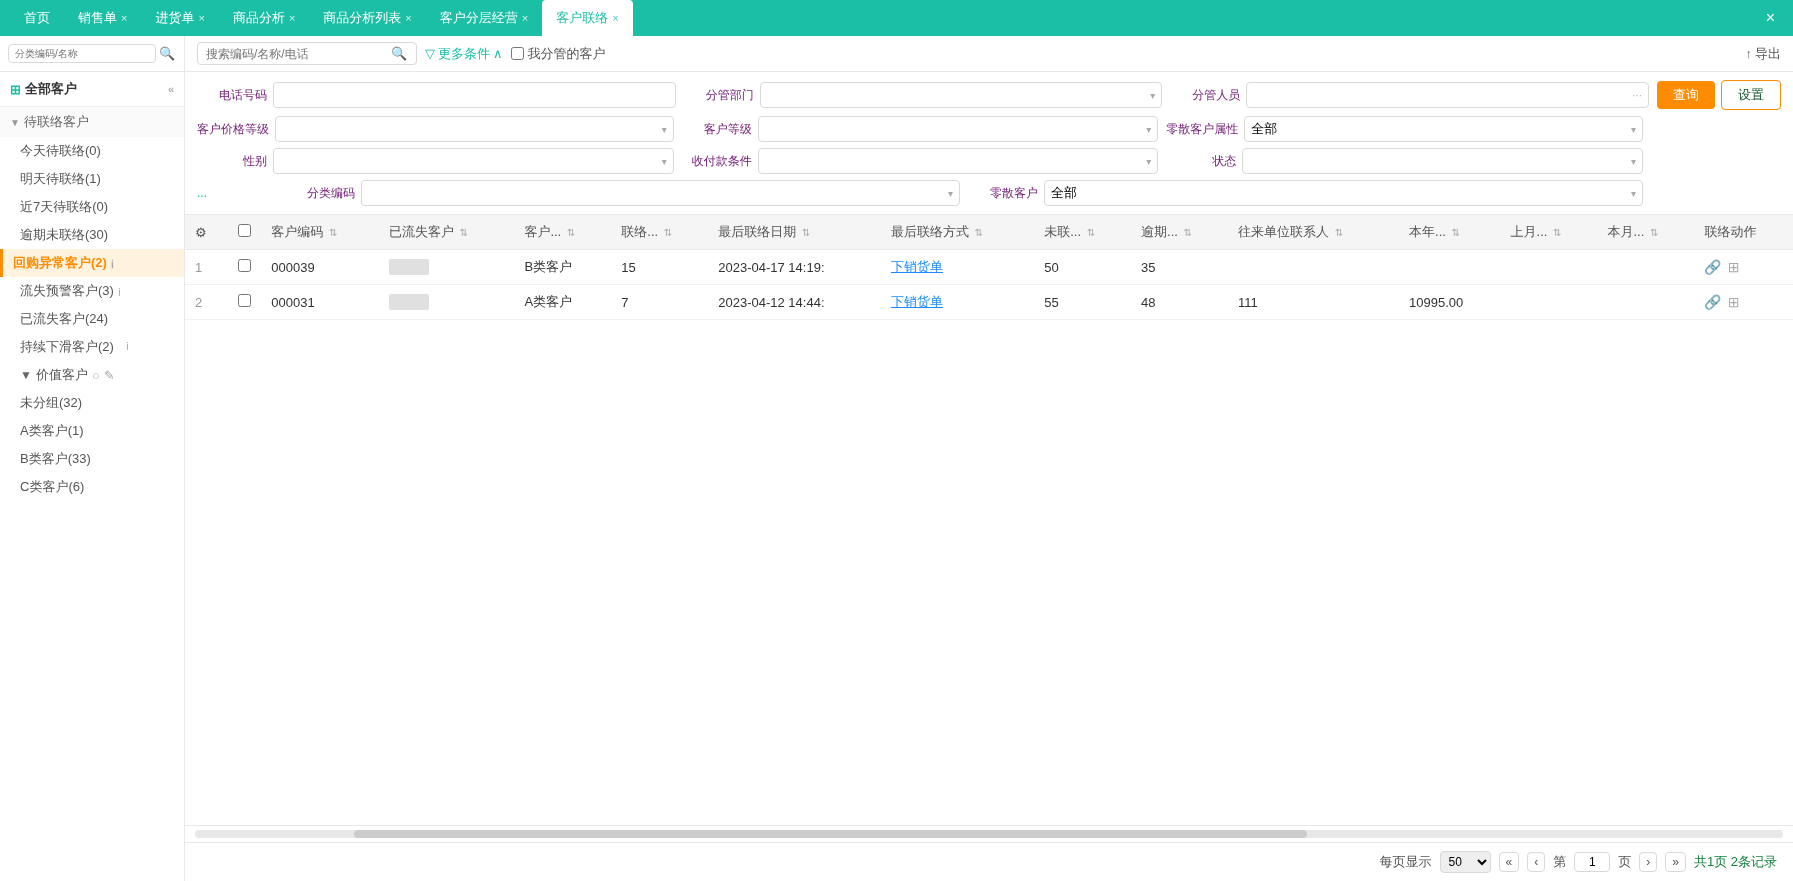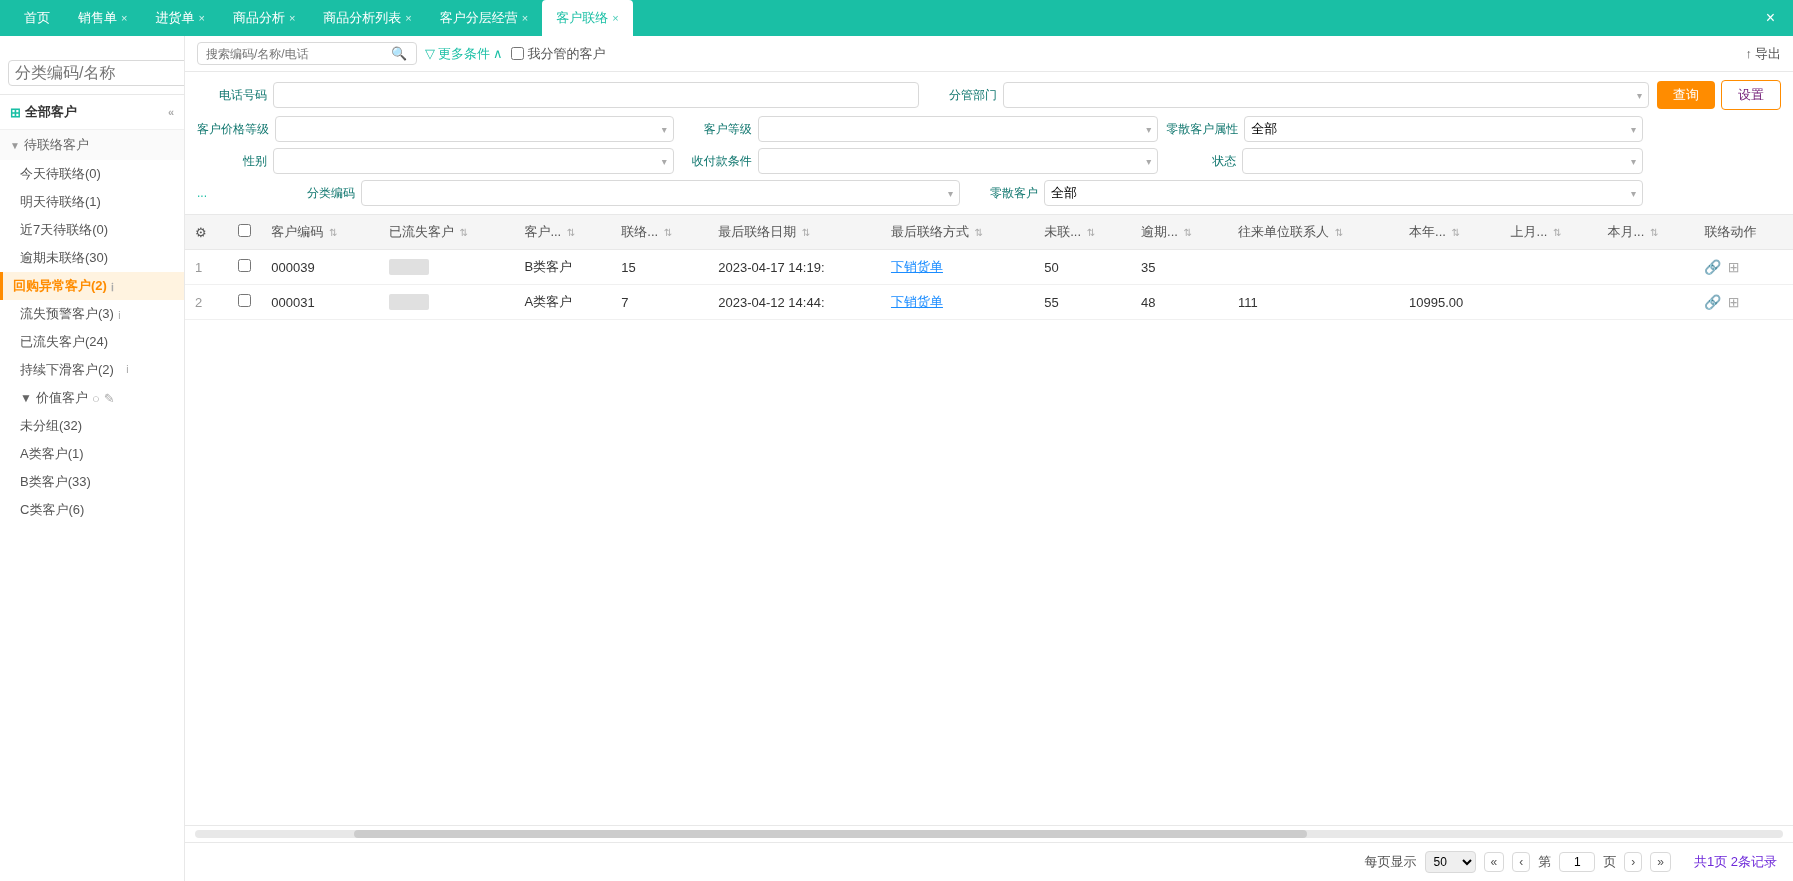--- a/index.html
+++ b/index.html
@@ -32,21 +32,21 @@
       width: 185px; min-width: 185px; background: #fff;
       border-right: 1px solid #e8e8e8; display: flex; flex-direction: column;
       overflow-y: auto;
     }
     .sidebar-search {
       display: flex; align-items: center; padding: 8px;
       border-bottom: 1px solid #e8e8e8; gap: 4px;
     }
     .sidebar-search input {
       flex: 1; border: 1px solid #d9d9d9; border-radius: 4px;
-      padding: 3px 6px; font-size: 16px; outline: none; margin-top: 16px;
+      padding: 3px 6px; font-size: 10px; outline: none;
     }
     .sidebar-search .search-icon { color: #aaa; cursor: pointer; }
 
     .sidebar-section-header {
       display: flex; align-items: center; padding: 8px 10px;
       font-weight: bold; font-size: 13px; color: #333;
       border-bottom: 1px solid #f0f0f0;
     }
     .sidebar-section-header .icon { margin-right: 4px; color: #1abfa5; }
     .sidebar-collapse-btn { margin-left: auto; cursor: pointer; color: #aaa; font-size: 11px; }
@@ -117,21 +117,21 @@
     }
     .adv-row {
       display: flex; align-items: center; gap: 8px; margin-bottom: 6px;
     }
     .adv-row:last-child { margin-bottom: 0; }
     .adv-field {
       display: flex; align-items: center; flex: 1;
       min-width: 0;
     }
     .adv-label {
-      white-space: nowrap; color: #0f766e; font-size: 12px;
+      white-space: nowrap; color: #701a75; font-size: 12px;
       min-width: 70px; text-align: right; margin-right: 6px;
     }
     .adv-select {
       flex: 1; border: 1px solid #d9d9d9; border-radius: 4px;
       padding: 3px 6px; font-size: 12px; outline: none;
       display: flex; align-items: center; justify-content: space-between;
       background: #fff; cursor: pointer; min-height: 26px;
     }
     .adv-select .down-arrow { color: #aaa; font-size: 10px; }
     .adv-input {
@@ -139,21 +139,21 @@
       padding: 3px 6px; font-size: 12px; outline: none; min-height: 26px;
     }
     .adv-right-btns {
       display: flex; gap: 6px; align-items: center;
     }
     .btn-query {
       background: #ff8c00; color: #fff; border: none;
       border-radius: 4px; padding: 5px 16px; cursor: pointer; font-size: 13px;
     }
     .btn-settings {
-      background: #fff; color: #701a75; border: 1px solid #ff8c00;
+      background: #fff; color: #14532d; border: 1px solid #ff8c00;
       border-radius: 4px; padding: 5px 16px; cursor: pointer; font-size: 13px;
     }
     .adv-more-btn {
       color: #1abfa5; cursor: pointer; font-size: 12px; white-space: nowrap;
     }
 
     
     .table-wrap {
       flex: 1; overflow: auto; background: #fff; margin: 0;
     }
@@ -204,21 +204,21 @@
     .page-nav-btn {
       border: 1px solid #d9d9d9; background: #fff; border-radius: 4px;
       padding: 2px 6px; cursor: pointer; color: #555; font-size: 12px;
     }
     .page-nav-btn:disabled { color: #ccc; cursor: default; }
     .page-input {
       border: 1px solid #d9d9d9; border-radius: 4px;
       padding: 2px 6px; width: 36px; font-size: 12px; outline: none;
       text-align: center;
     }
-    .total-text { color: #6d28d9; margin-left: 15px; }
+    .total-text { color: #15803d; }
   </style>
 </head>
 <body>
 
 <div class="top-nav">
   <div class="nav-tab">
     <span>首页</span>
   </div>
   <div class="nav-tab">
     <span>销售单</span>
@@ -343,20 +343,27 @@
       <div class="adv-row">
         <div class="adv-field">
           <span class="adv-label">电话号码</span>
           <div class="adv-input" style="flex:1;"></div>
         </div>
         <div class="adv-field">
           <span class="adv-label">分管部门</span>
           <div class="adv-select">
             <span></span>
             <span class="down-arrow">▾</span>
+          </div>
+        </div>
+        <div class="adv-field">
+          <span class="adv-label">分管人员</span>
+          <div class="adv-select" style="flex:1;">
+            <span></span>
+            <span class="down-arrow">···</span>
           </div>
         </div>
         <div class="adv-right-btns">
           <button class="btn-query">查询</button>
           <button class="btn-settings">设置</button>
         </div>
       </div>
 
       <div class="adv-row">
         <div class="adv-field">

